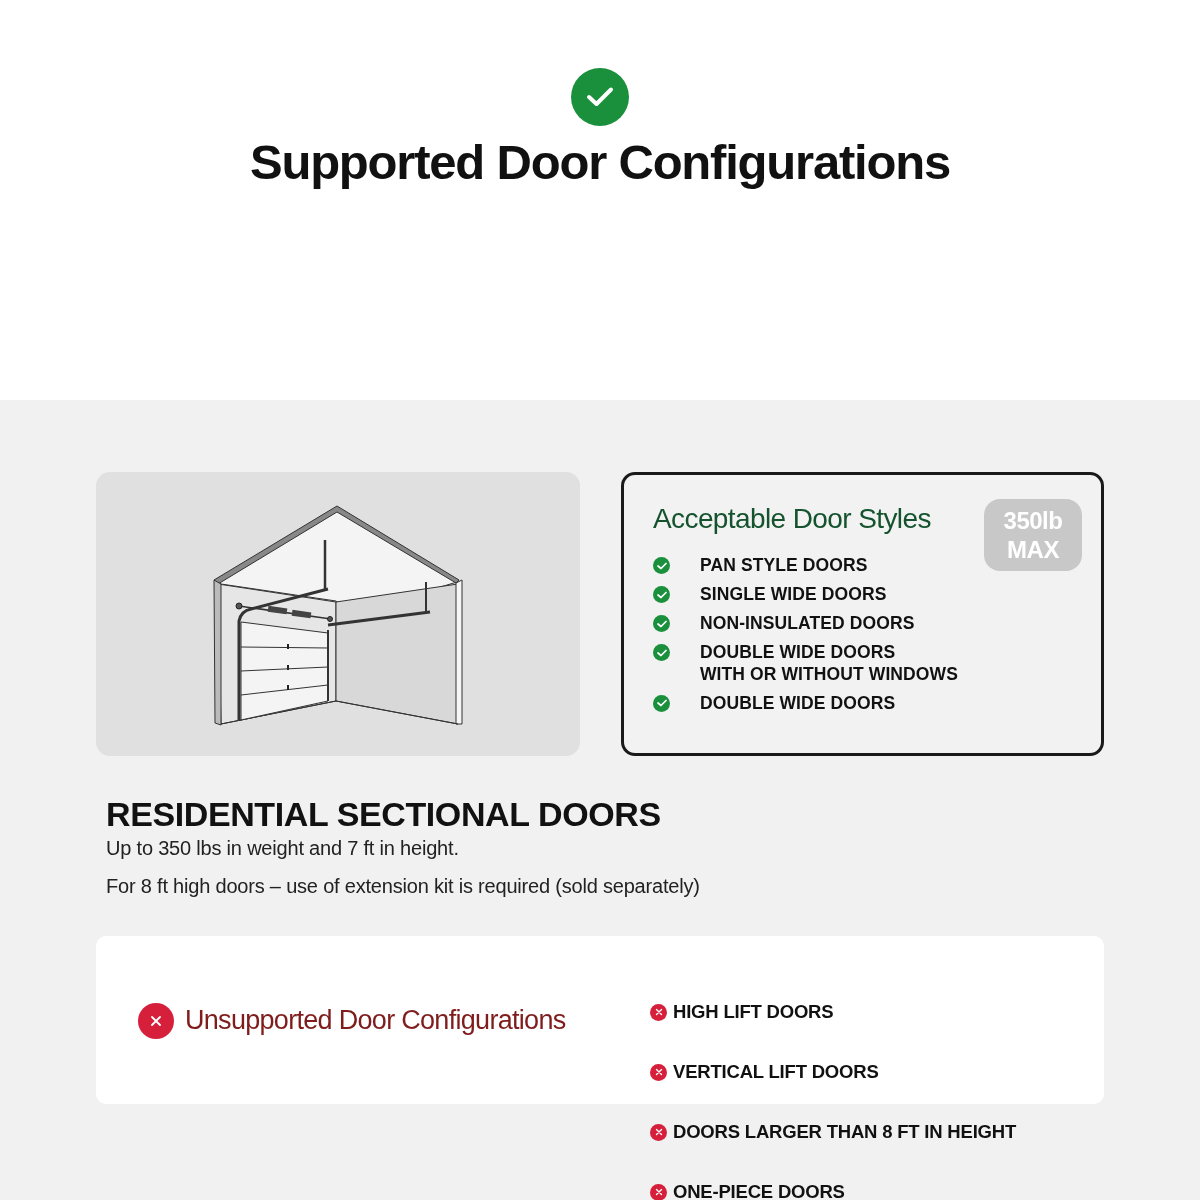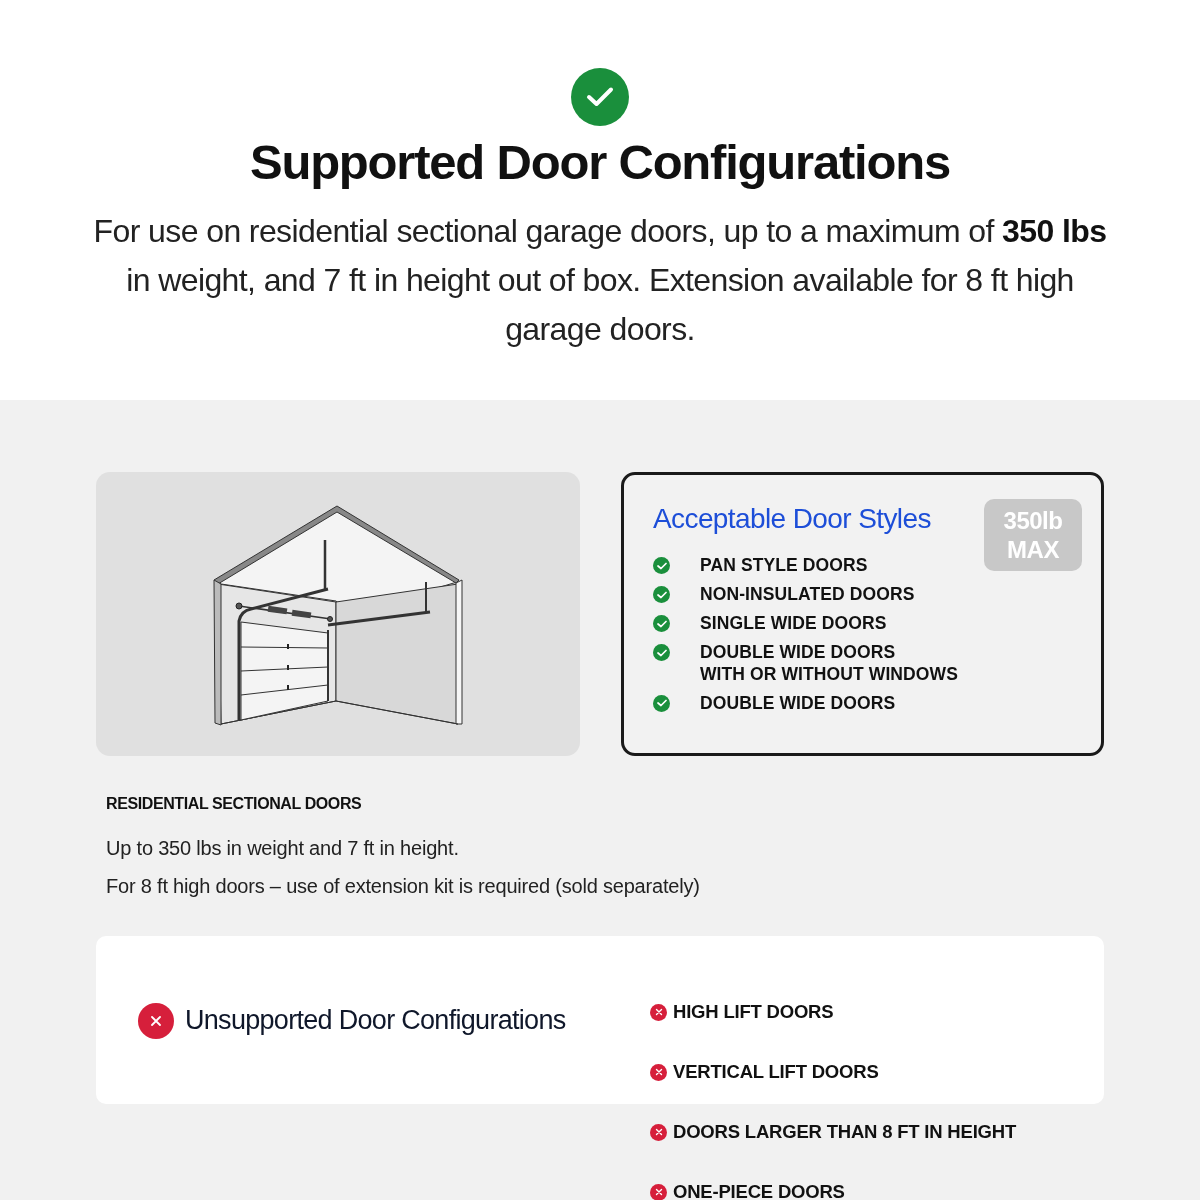--- a/index.html
+++ b/index.html
@@ -10,48 +10,47 @@
   .top-check { position: absolute; left: 571px; top: 68px; width: 58px; height: 58px; border-radius: 50%; background: #1a8f3c; display: flex; align-items: center; justify-content: center; }
   .title { position: absolute; left: 0; top: 134px; width: 1200px; font-size: 49px; font-weight: 700; letter-spacing: -1.2px; color: #111; }
   .intro { position: absolute; left: 80px; top: 207px; width: 1040px; font-size: 32px; line-height: 49px; letter-spacing: -0.6px; color: #222; }
   .intro b { font-weight: 700; color: #111; }
 
   .bottom { position: absolute; left: 0; top: 400px; width: 1200px; height: 800px; background: #f1f1f1; }
 
   .illus { position: absolute; left: 96px; top: 472px; width: 484px; height: 284px; border-radius: 14px; background: #e0e0e0; overflow: hidden; }
 
   .styles-card { position: absolute; left: 621px; top: 472px; width: 483px; height: 284px; border: 3px solid #1a1a1a; border-radius: 14px; background: #f2f2f2; }
-  .styles-title { position: absolute; left: 29px; top: 28px; font-size: 28px; letter-spacing: -0.6px; color: #1d4ed8; }
-  .max-badge { position: absolute; left: 360px; top: 24px; width: 98px; height: 72px; border-radius: 10px; background: #c8c8c8; color: #fff; font-weight: 700; font-size: 24px; line-height: 29px; text-align: center; padding-top: 7px; letter-spacing: -0.5px; }
+  .styles-title { position: absolute; left: 29px; top: 28px; font-size: 28px; letter-spacing: -0.6px; color: #14532d; }
+  .max-badge { position: absolute; left: 360px; top: 24px; width: 98px; height: 72px; border-radius: 16px; background: #c8c8c8; color: #fff; font-weight: 700; font-size: 24px; line-height: 29px; text-align: center; padding-top: 7px; letter-spacing: -0.5px; }
   .styles-list { position: absolute; left: 29px; top: 80px; list-style: none; }
   .styles-list li { display: flex; align-items: flex-start; font-size: 17.5px; font-weight: 700; line-height: 21.5px; margin-bottom: 7.5px; color: #111; letter-spacing: 0.1px; gap: 24px; }
   .ok-icon { flex: 0 0 17px; width: 17px; height: 17px; border-radius: 50%; background: #1a8f3c; margin-right: 6px; margin-top: 2px; display: flex; align-items: center; justify-content: center; }
 
-  .res-title { position: absolute; left: 106px; top: 795px; font-size: 16px; font-weight: 700; letter-spacing: -0.4px; color: #111; }
+  .res-title { position: absolute; left: 106px; top: 795px; font-size: 34px; font-weight: 700; letter-spacing: -0.4px; color: #111; }
   .res-line1 { position: absolute; left: 106px; top: 837px; font-size: 20px; color: #222; letter-spacing: -0.2px; }
   .res-line2 { position: absolute; left: 106px; top: 875px; font-size: 20px; color: #222; letter-spacing: -0.2px; }
 
   .unsup-card { position: absolute; left: 96px; top: 936px; width: 1008px; height: 168px; border-radius: 10px; background: #fff; }
   .unsup-x { position: absolute; left: 42px; top: 67px; width: 36px; height: 36px; border-radius: 50%; background: #d61f3b; display: flex; align-items: center; justify-content: center; }
-  .unsup-label { position: absolute; left: 89px; top: 69px; font-size: 27px; letter-spacing: -0.7px; color: #0f172a; }
+  .unsup-label { position: absolute; left: 89px; top: 69px; font-size: 27px; letter-spacing: -0.7px; color: #7f1d1d; }
   .unsup-list { position: absolute; left: 554px; top: 30px; list-style: none; }
   .unsup-list li { display: flex; align-items: center; font-size: 18.5px; font-weight: 700; line-height: 28px; letter-spacing: -0.2px; color: #111; margin-top: 32px; }
   .bad-icon { flex: 0 0 17px; width: 17px; height: 17px; border-radius: 50%; background: #d61f3b; margin-right: 6px; display: flex; align-items: center; justify-content: center; }
 </style>
 </head>
 <body>
 
 <div class="top">
   <div class="top-check">
     <svg width="28" height="22" viewBox="0 0 28 22">
         <path d="M3 11 L10.5 18 L25 3.5" fill="none" stroke="#fff" stroke-width="4" stroke-linecap="round" stroke-linejoin="round"></path>
       </svg>
   </div>
   <div class="title">Supported Door Configurations</div>
-  <div class="intro"><span>For use on residential sectional garage doors, up to a maximum of </span><b>350 lbs</b><span> in weight, and 7 ft in height out of box. Extension available for 8 ft high garage doors.</span></div>
 </div>
 
 <div class="bottom"></div>
 
 <div class="illus">
   <svg width="484" height="284" viewBox="0 0 484 284">
 
     <polygon points="122,110 241,37 361,110 331,119 247,135 240,129 125,112" fill="#f4f4f4" stroke="#333" stroke-width="1"></polygon>
 
     <polygon points="118,108 241,34 363,108 360,111 241,40 122,112" fill="#888" stroke="#333" stroke-width="1"></polygon>
@@ -105,31 +104,31 @@
           <div>PAN STYLE DOORS</div>
         </div>
     </li>
     <li>
       <span class="ok-icon">
           <svg width="10" height="8" viewBox="0 0 10 8">
             <path d="M1 4 L4 6.5 L9 1.5" fill="none" stroke="#fff" stroke-width="1.7" stroke-linecap="round" stroke-linejoin="round"></path>
           </svg>
         </span>
       <div>
-          <div>NON-INSULATED DOORS</div>
+          <div>SINGLE WIDE DOORS</div>
         </div>
     </li>
     <li>
       <span class="ok-icon">
           <svg width="10" height="8" viewBox="0 0 10 8">
             <path d="M1 4 L4 6.5 L9 1.5" fill="none" stroke="#fff" stroke-width="1.7" stroke-linecap="round" stroke-linejoin="round"></path>
           </svg>
         </span>
       <div>
-          <div>SINGLE WIDE DOORS</div>
+          <div>NON-INSULATED DOORS</div>
         </div>
     </li>
     <li>
       <span class="ok-icon">
           <svg width="10" height="8" viewBox="0 0 10 8">
             <path d="M1 4 L4 6.5 L9 1.5" fill="none" stroke="#fff" stroke-width="1.7" stroke-linecap="round" stroke-linejoin="round"></path>
           </svg>
         </span>
       <div>
           <div>DOUBLE WIDE DOORS</div>

